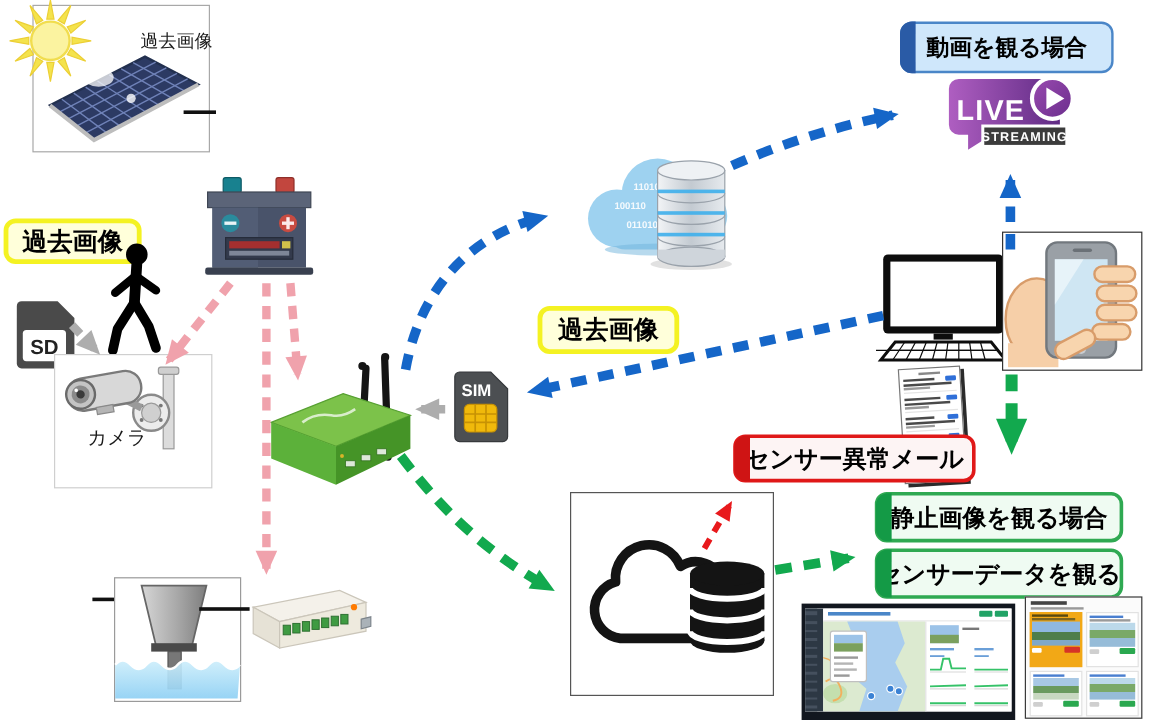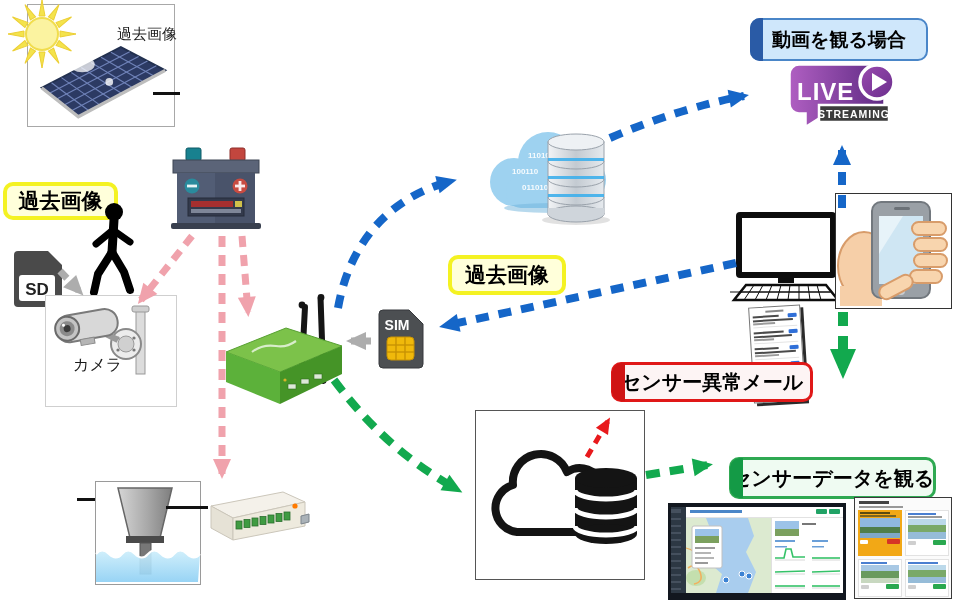--- a/index.html
+++ b/index.html
@@ -436,20 +436,24 @@
     <span>過去画像</span>
   </div>
   <div class="jlabel lab-blue" style="left:750px;top:18px;width:174px;height:39px;">
     <div class="accent"></div>
     <span>動画を観る場合</span>
   </div>
   <div class="jlabel lab-red" style="left:583px;top:362px;width:196px;height:34px;margin-left:28px;">
     <div class="accent"></div>
     <span>センサー異常メール</span>
   </div>
+  <div class="jlabel lab-green" style="left:729px;top:410px;width:201px;height:36px;">
+    <div class="accent"></div>
+    <span>静止画像を観る場合</span>
+  </div>
   <div class="jlabel lab-green" style="left:729px;top:457px;width:201px;height:36px;">
     <div class="accent"></div>
     <span>センサーデータを観る</span>
   </div>
 
   <div id="map-shot">
     <div class="ms-win">
       <div class="ms-side"></div>
       <div class="ms-top">
         <div class="ms-title"></div>

